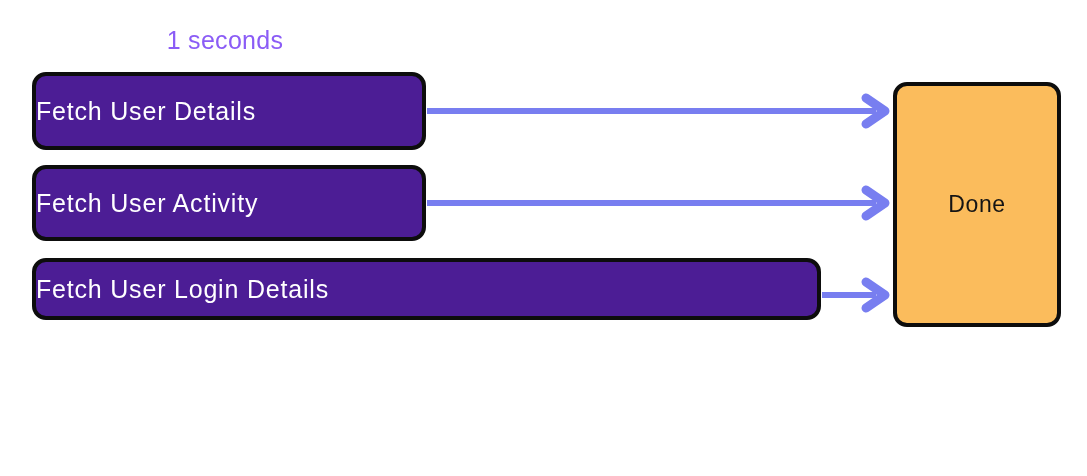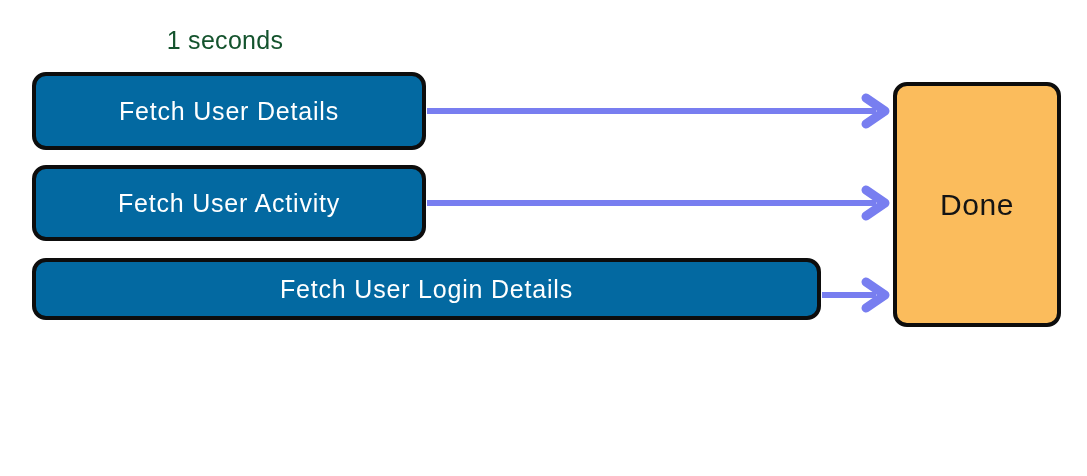--- a/index.html
+++ b/index.html
@@ -18,48 +18,47 @@
   #canvas {
     position: absolute;
     left: 0; top: 0;
     width: 1087px;
     height: 476px;
   }
 
   
   .time-label {
     position: absolute;
-    color: #14532d;
+    color: #8b5cf6;
     font-size: 25px;
     font-family: "Liberation Sans", sans-serif;
     letter-spacing: 0.3px;
     white-space: nowrap;
     text-align: center;
   }
   #label-top {
     left: 125px;
     top: 26px;
     width: 200px;
   }
   #label-bottom {
     left: 337px;
     top: 361px;
     width: 200px;
   }
 
   
   .task-box {
     position: absolute;
-    background: #0369a1;
+    background: #4c1d95;
     border: 4px solid #0d0d0d;
     border-radius: 14px;
     box-sizing: border-box;
     display: flex;
     align-items: center;
-    justify-content: center;
   }
   .task-label {
     color: #ffffff;
     font-size: 25px;
     letter-spacing: 0.8px;
     font-family: "Liberation Sans", sans-serif;
     white-space: nowrap;
   }
 
   #task-1 { left: 32px;  top: 72px;  width: 394px; height: 78px; }
@@ -77,21 +76,21 @@
     border: 4px solid #0d0d0d;
     border-radius: 14px;
     box-sizing: border-box;
     display: flex;
     flex-direction: column;
     align-items: center;
     justify-content: center;
   }
   .done-line {
     color: #141414;
-    font-size: 30px;
+    font-size: 23px;
     letter-spacing: 0.6px;
     line-height: 1.25;
     font-family: "Liberation Sans", sans-serif;
     white-space: nowrap;
   }
 
   
   #arrow-layer {
     position: absolute;
     left: 0; top: 0;

